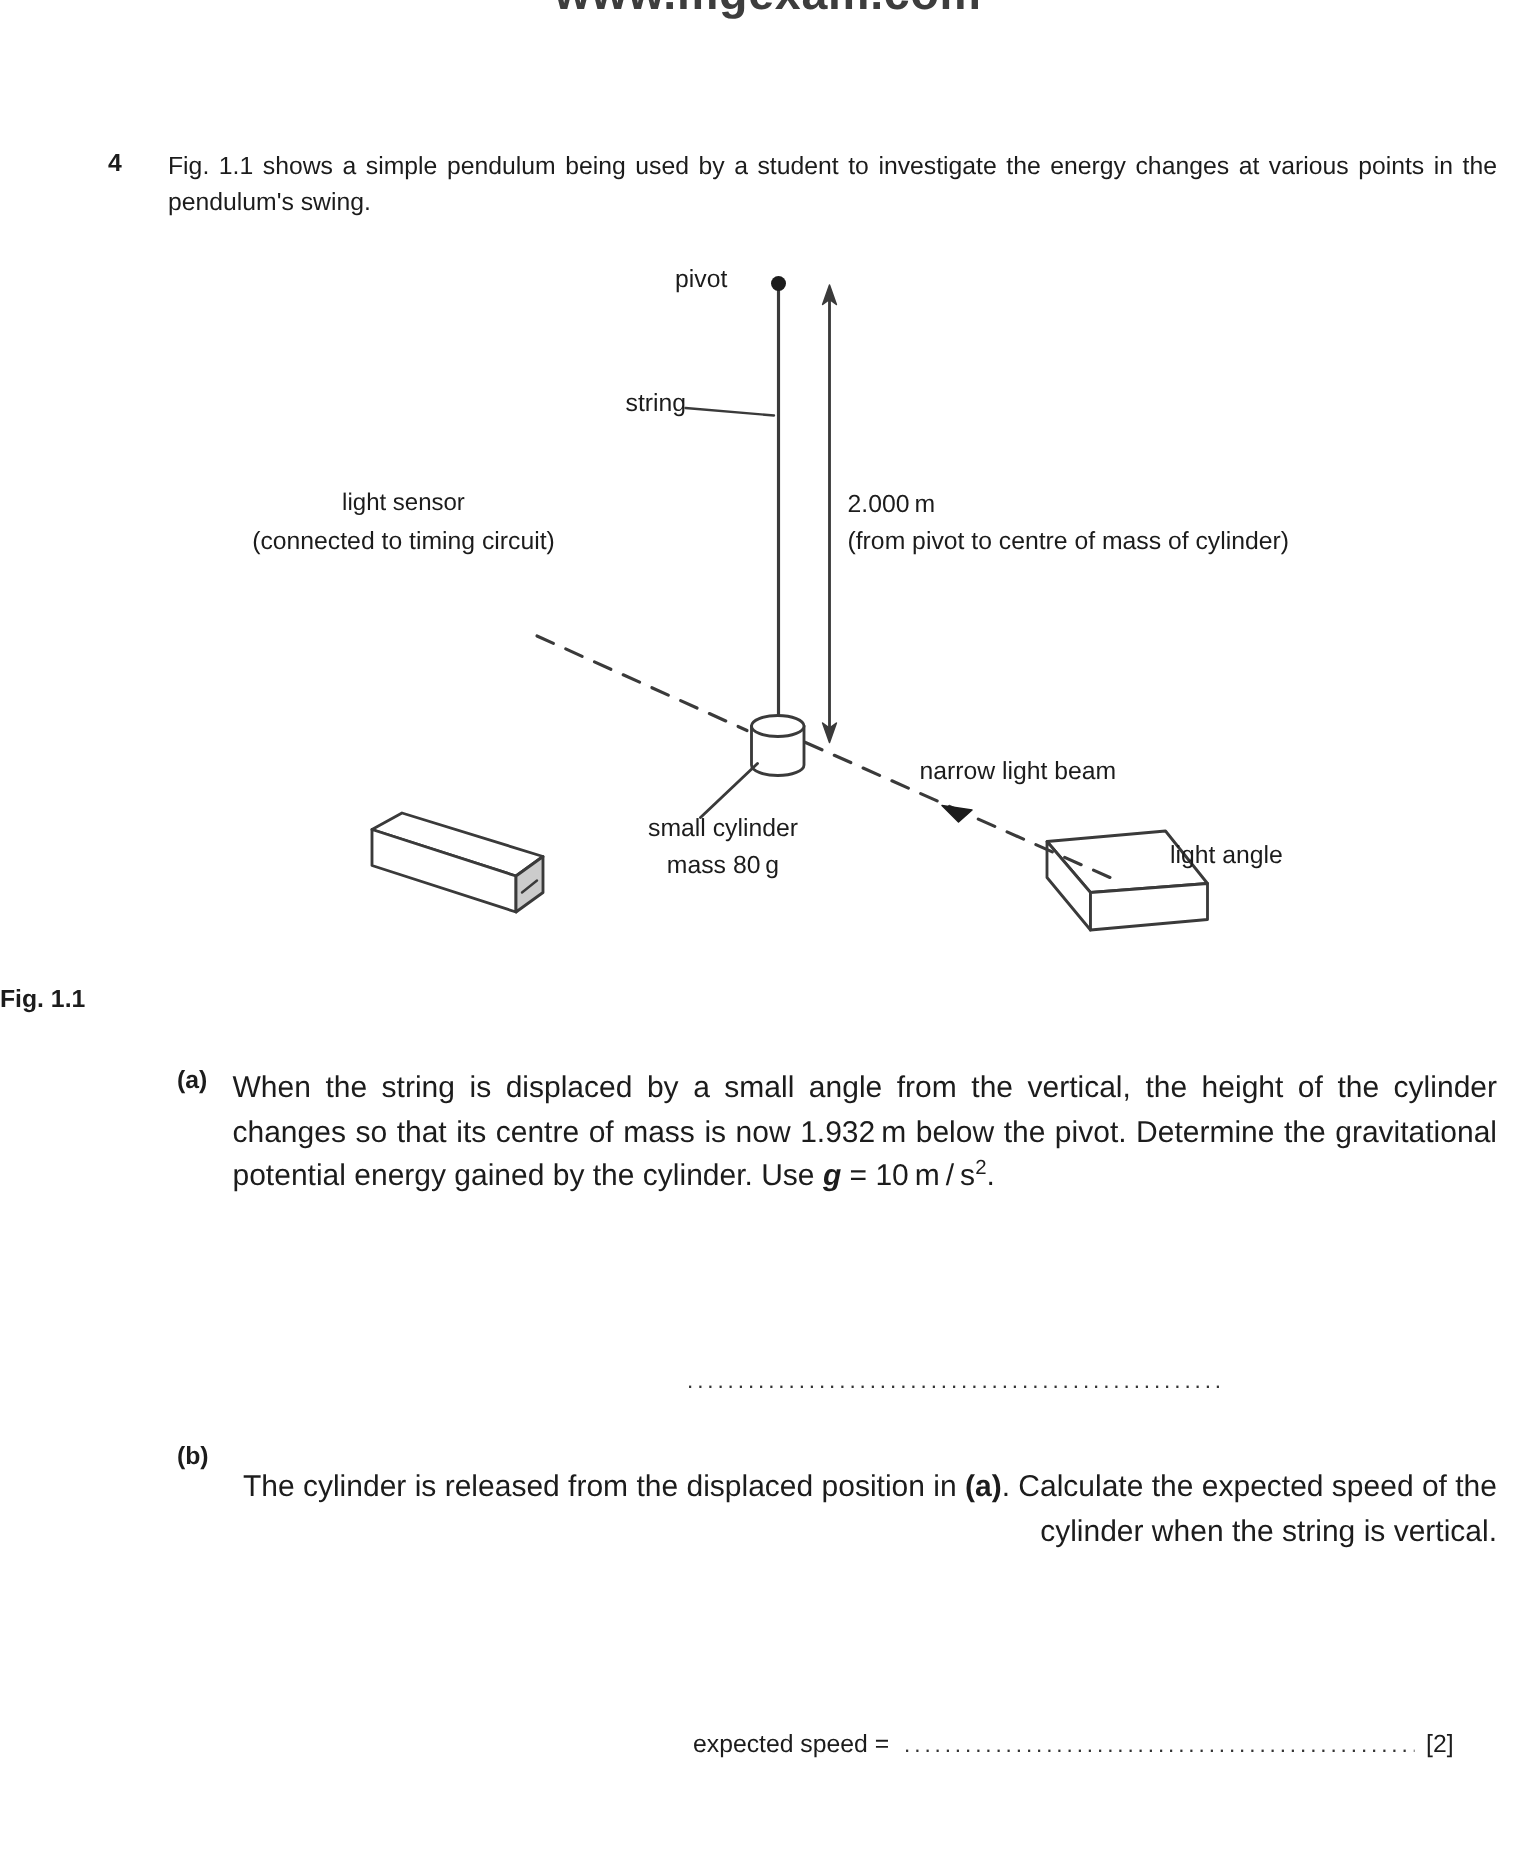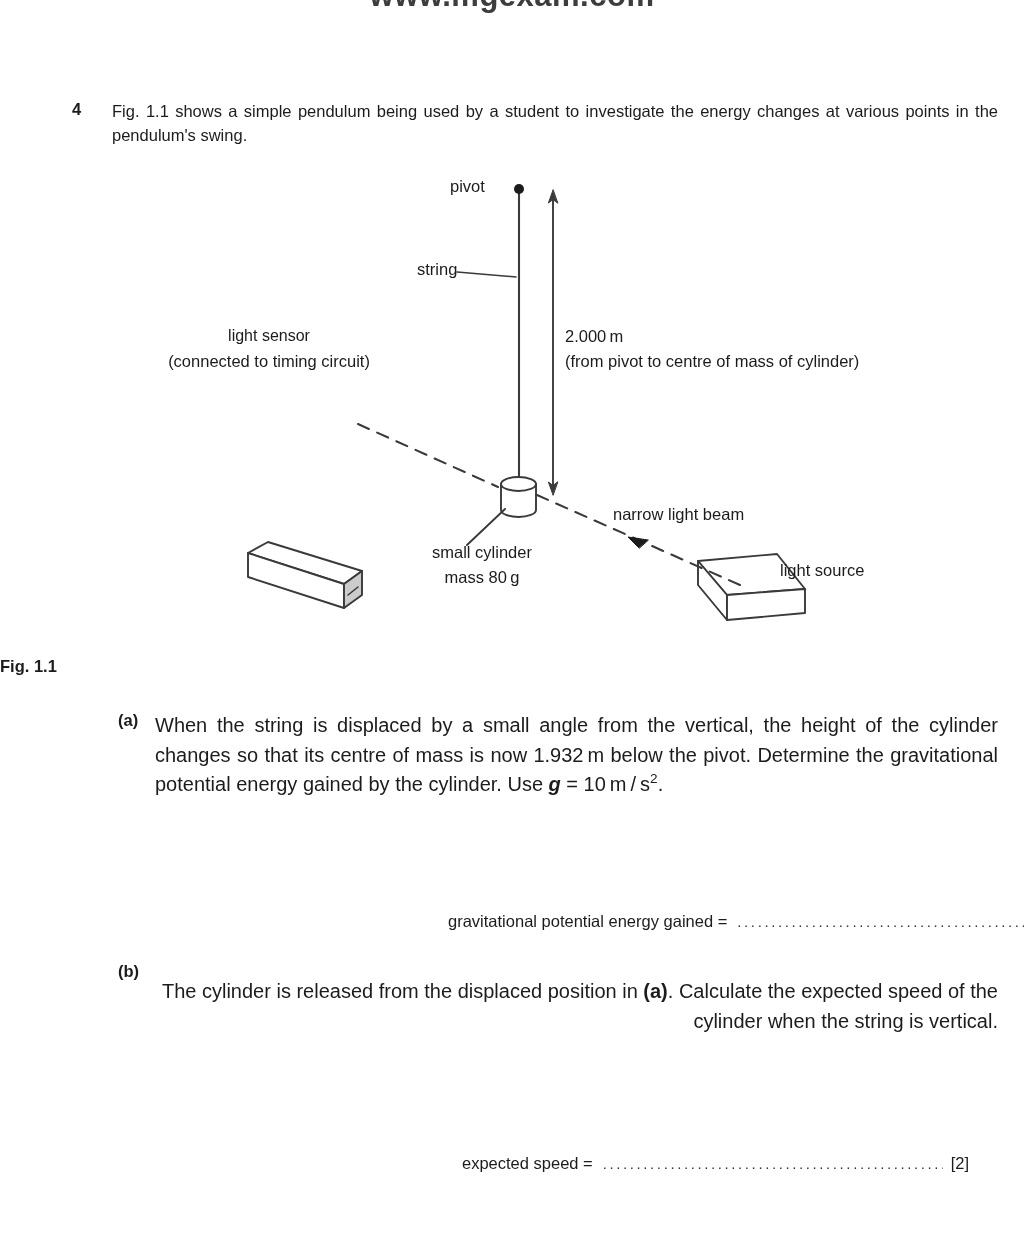--- a/index.html
+++ b/index.html
@@ -177,32 +177,31 @@
     <div style="position:absolute; left:144px; top:187px; width:250px; text-align:center; font-size:16.5px;">(connected to timing circuit)</div>
 
     <div style="position:absolute; left:565px; top:162px; font-size:16.5px;">2.000 m</div>
     <div style="position:absolute; left:565px; top:187px; font-size:16.5px;">(from pivot to centre of mass of cylinder)</div>
 
     <div style="position:absolute; left:613px; top:340px; font-size:16.5px;">narrow light beam</div>
 
     <div style="position:absolute; left:352px; top:378px; width:260px; text-align:center; font-size:16.5px;">small cylinder</div>
     <div style="position:absolute; left:352px; top:403px; width:260px; text-align:center; font-size:16.5px;">mass 80 g</div>
 
-    <div style="position:absolute; left:780px; top:396px; font-size:16.5px;">light source</div>
+    <div style="position:absolute; left:780px; top:396px; font-size:16.5px;">light angle</div>
   </div>
 
   <div class="fig-caption">Fig. 1.1</div>
 
   <div class="part-label" style="left:118px; top:711px;">(a)</div>
   <div class="part-body" style="top:711px;">
     <span>When the string is displaced by a small angle from the vertical, the height of the cylinder changes so that its centre of mass is now 1.932 m below the pivot. Determine the gravitational potential energy gained by the cylinder. Use </span><i class="var">g</i><span> = 10 m / s</span><sup>2</sup><span>.</span>
   </div>
 
   <div class="answer-row" style="left:448px; top:912px;">
-    <span class="answer-caption">gravitational potential energy gained =</span>
     <span class="answer-dots" style="width:355px;">..................................................................</span>
 
   </div>
 
   <div class="part-label" style="left:118px; top:962px;">(b)</div>
   <div class="part-body last-left" style="top:962px;">
     <span>The cylinder is released from the displaced position in </span><b>(a)</b><span>. Calculate the expected speed of the cylinder when the string is vertical.</span>
   </div>
 
   <div class="answer-row" style="left:462px; top:1138px;margin-top:16px;">

